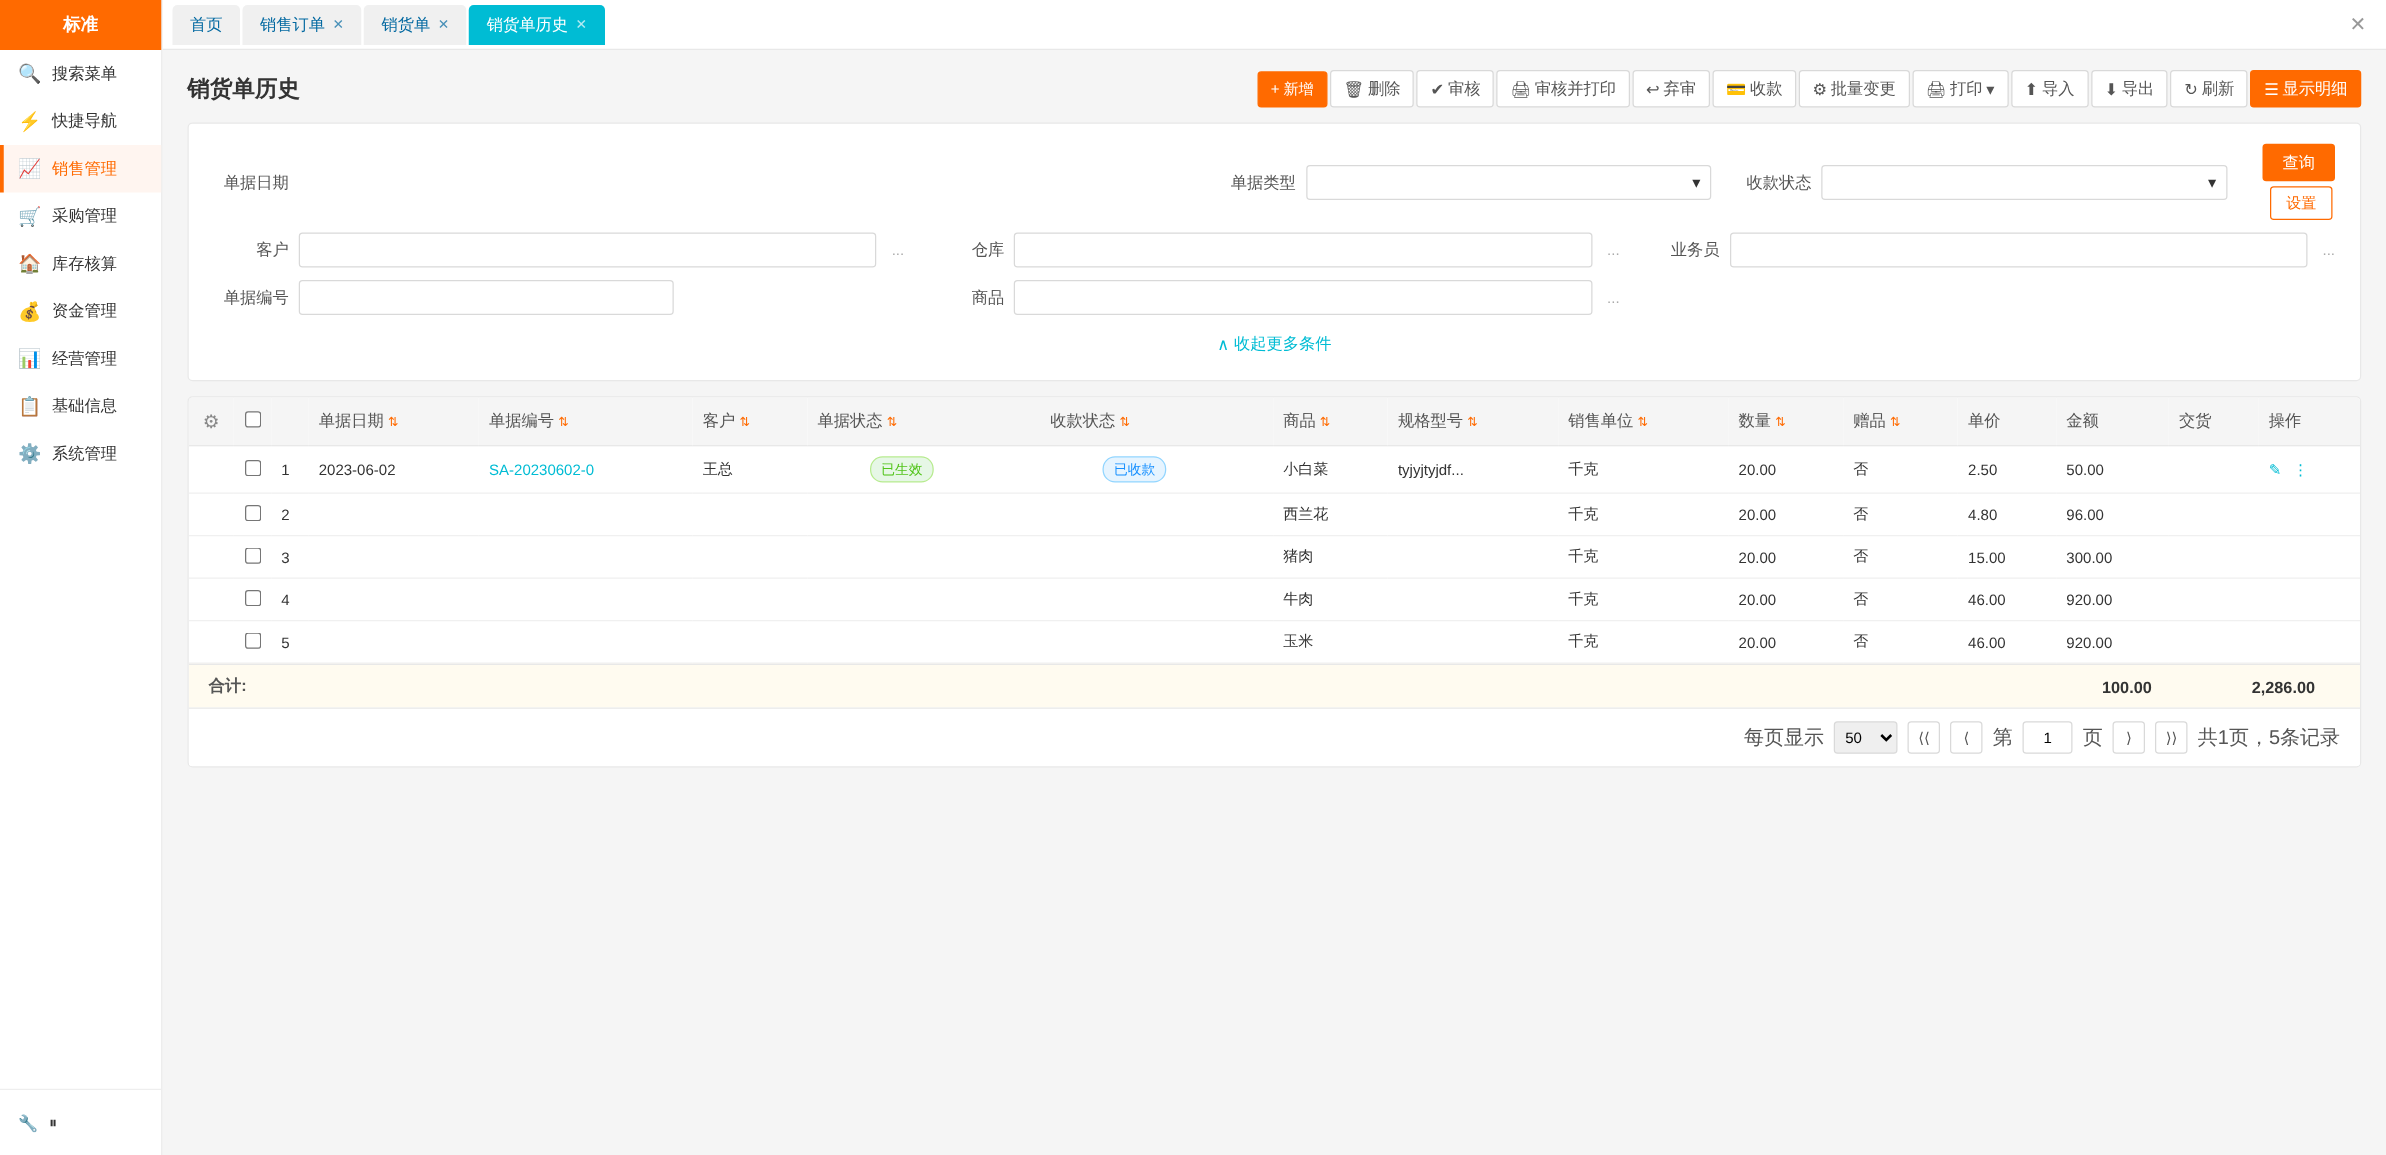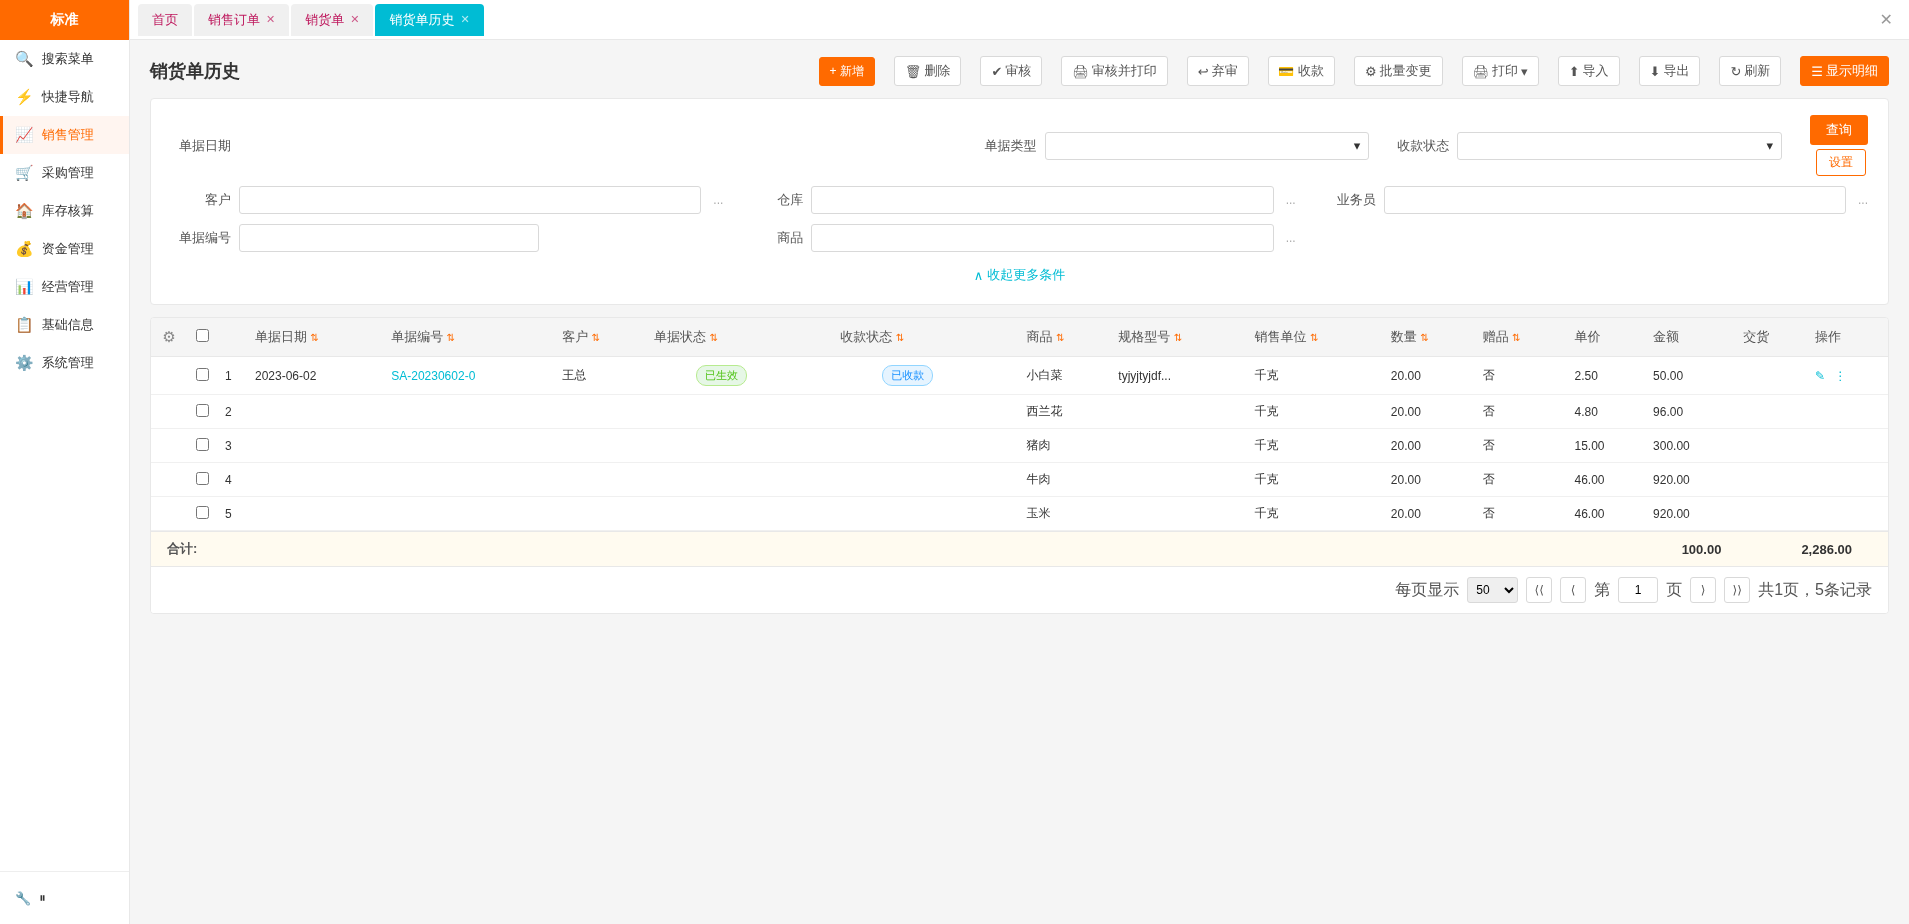--- a/index.html
+++ b/index.html
@@ -55,21 +55,21 @@
       padding: 0 8px;
       gap: 2px;
     }
     .tab {
       display: flex;
       align-items: center;
       padding: 6px 14px;
       background: #f0f0f0;
       border-radius: 4px 4px 0 0;
       cursor: pointer;
-      color: #be185d;
+      color: #0369a1;
       gap: 6px;
       font-size: 13px;
       height: 32px;
     }
     .tab.active {
       background: #00bcd4;
       color: #fff;
     }
     .tab .tab-close {
       font-size: 11px;
@@ -99,21 +99,21 @@
       justify-content: space-between;
       margin-bottom: 12px;
     }
     .page-title {
       font-size: 18px;
       font-weight: bold;
       color: #333;
     }
     .toolbar {
       display: flex;
-      gap: 19px;
+      gap: 2px;
       align-items: center;
       flex-wrap: wrap;
     }
     .toolbar-btn {
       display: flex;
       align-items: center;
       gap: 3px;
       padding: 5px 10px;
       border: 1px solid #d9d9d9;
       background: #fff;

